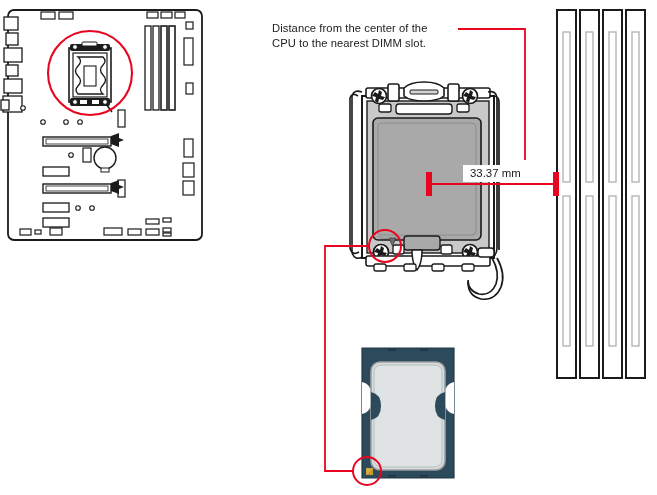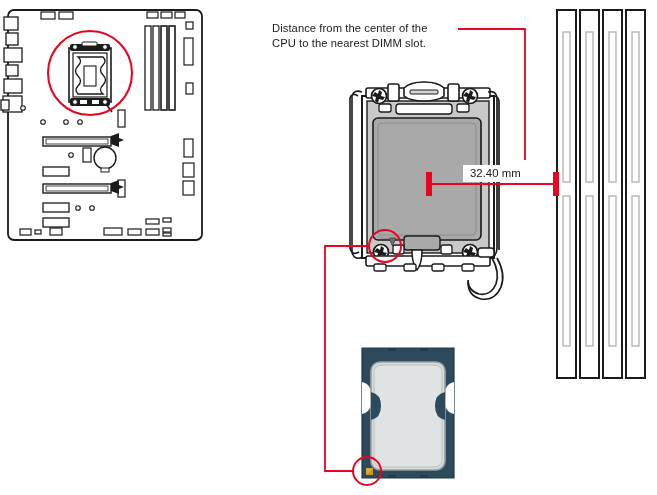--- a/index.html
+++ b/index.html
@@ -292,15 +292,15 @@
     <g>
       <line x1="429" y1="184" x2="558" y2="184" stroke="#e8051f" stroke-width="2"></line>
       <rect x="426" y="172" width="6" height="24" fill="#e8051f"></rect>
       <rect x="553" y="172" width="6" height="24" fill="#e8051f"></rect>
     </g>
   </svg>
 
   <div class="callout-text">Distance from the center of the
 CPU to the nearest DIMM slot.</div>
 
-  <div class="dim-label">32.40 mm</div>
+  <div class="dim-label">33.37 mm</div>
 
 </div>
 
 </body></html>

